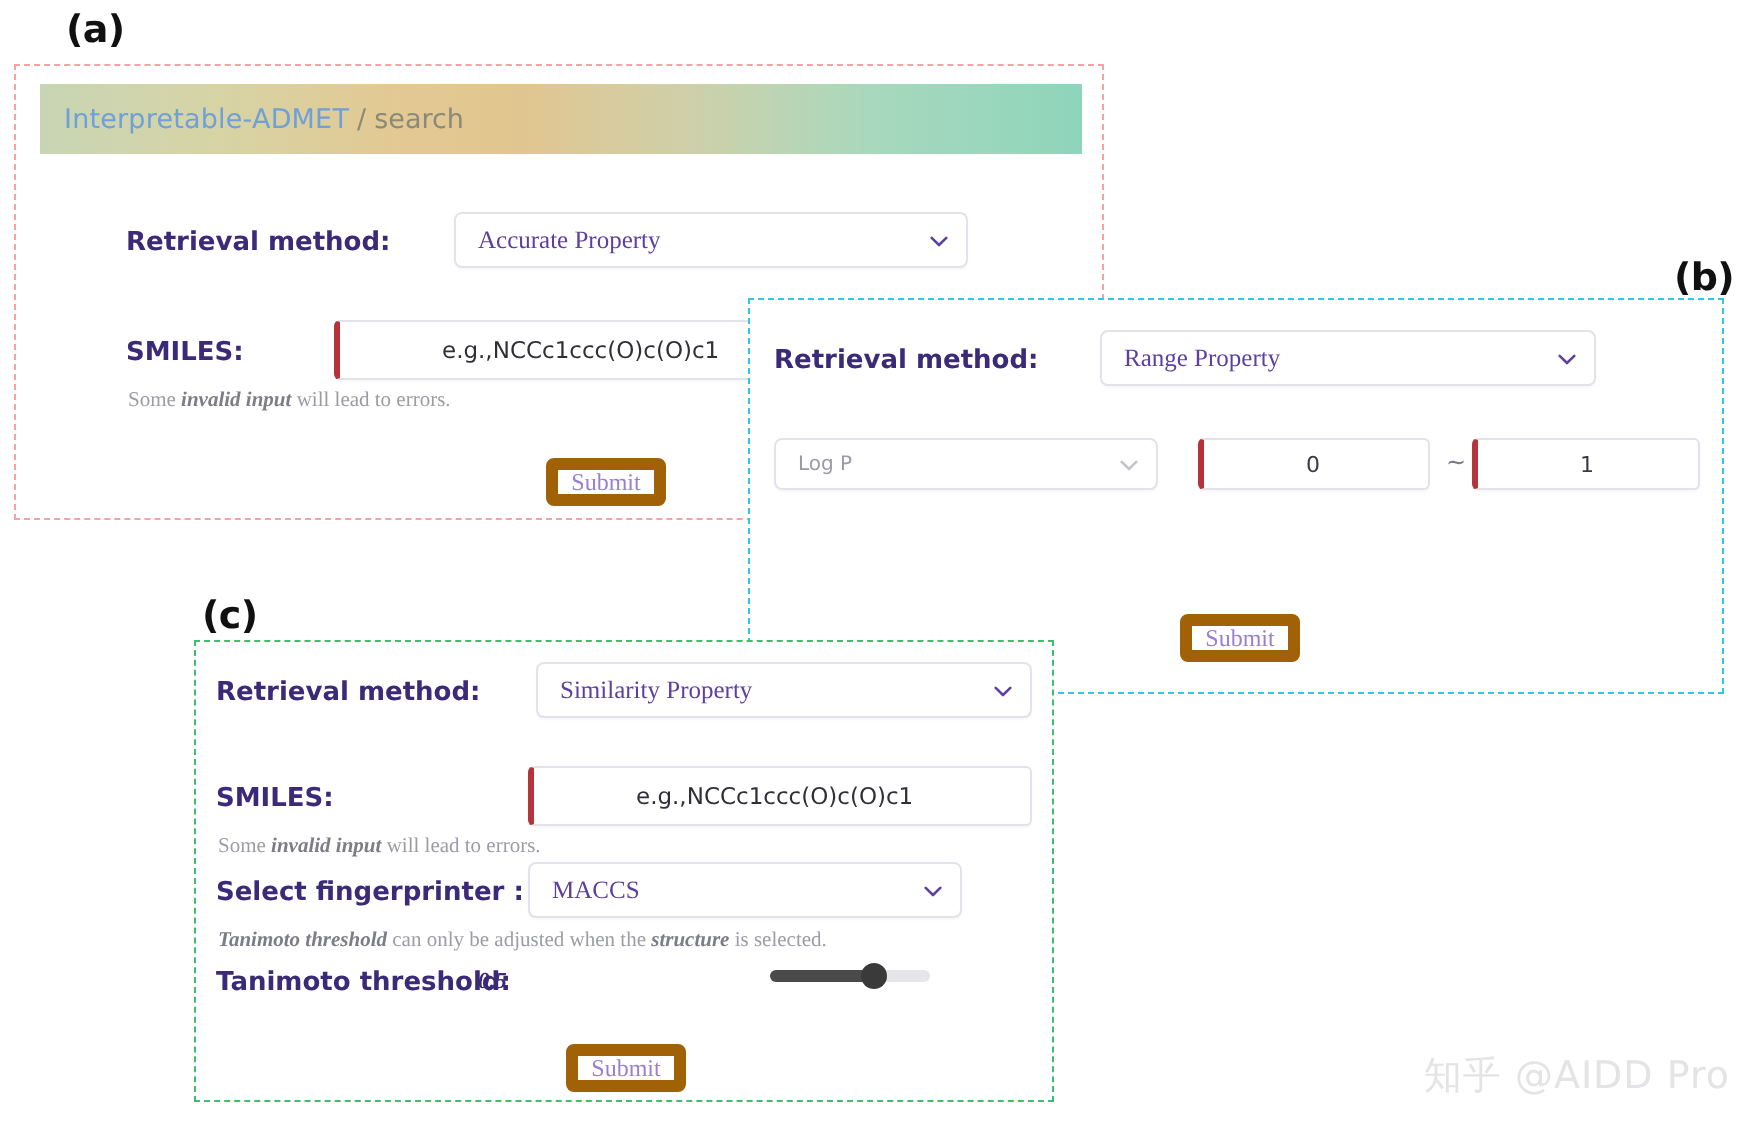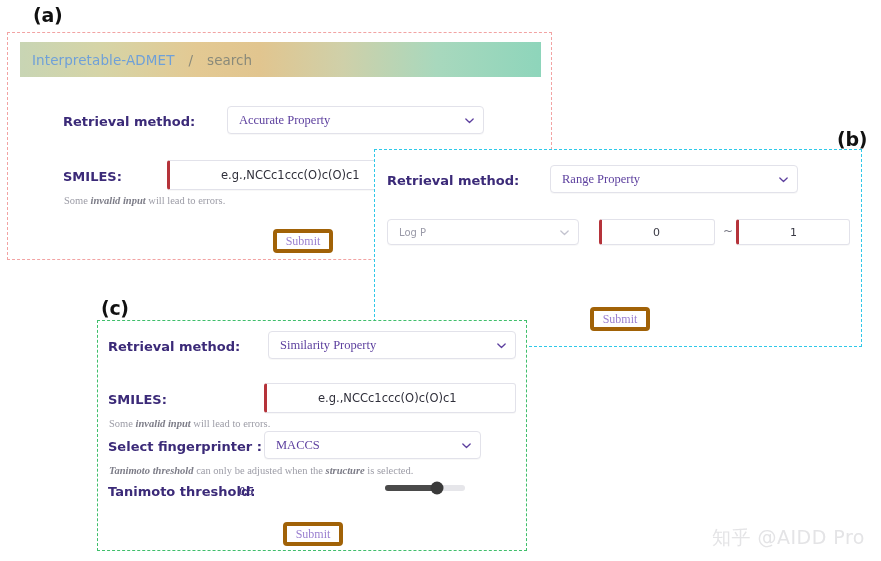--- a/index.html
+++ b/index.html
@@ -57,21 +57,20 @@
         #d6d4a6 16%,
         #e3c993 34%,
         #e1c58f 46%,
         #cfd0a9 62%,
         #a8d8bd 80%,
         #8ed5bb 100%);
     display: flex;
     align-items: center;
     padding-left: 12px;
     box-sizing: border-box;
-    gap: 10px;
   }
   .brand {
     font-family: "DejaVu Sans", sans-serif;
     font-size: 13.5px;
     color: #6fa0d8;
     letter-spacing: 0.1px;
   }
   .brand-sep {
     font-family: "DejaVu Sans", sans-serif;
     font-size: 13.5px;
@@ -163,21 +162,21 @@
     position: absolute;
     font-family: "DejaVu Sans", sans-serif;
     font-size: 12px;
     color: #7a7a86;
   }
 
   .submit-btn {
     position: absolute;
     box-sizing: border-box;
     background: #ffffff;
-    border: 4px solid #a16207;
+    border: 6px solid #a16207;
     border-radius: 4px;
     display: flex;
     align-items: center;
     justify-content: center;
     font-family: "Liberation Serif", serif;
     font-size: 12px;
     color: #9a7fd0;
   }
 
   

